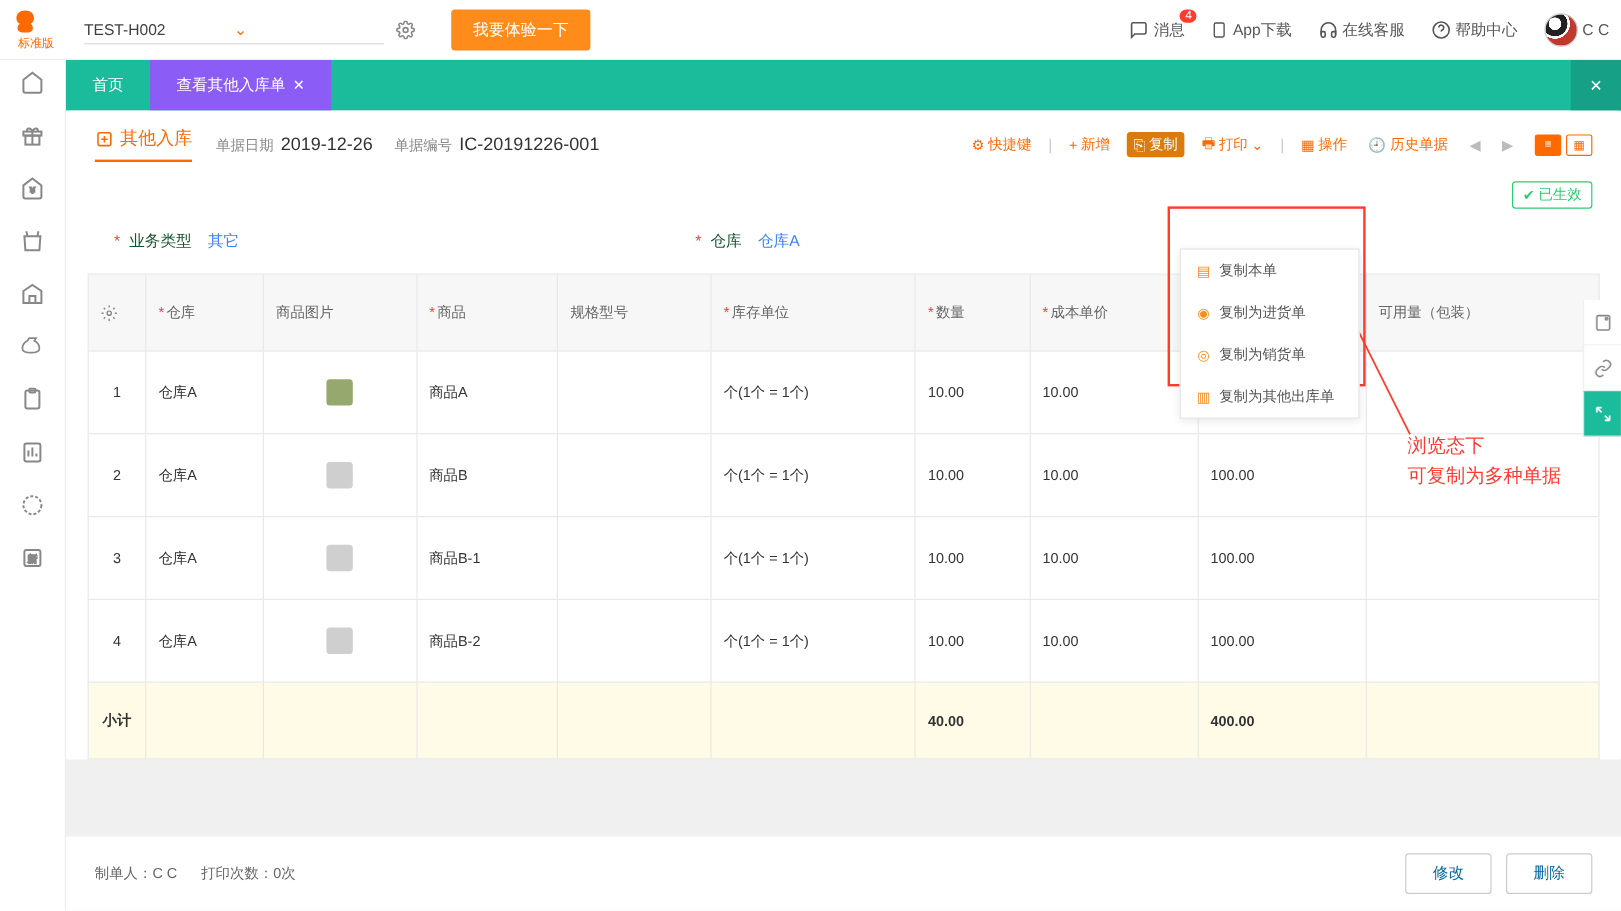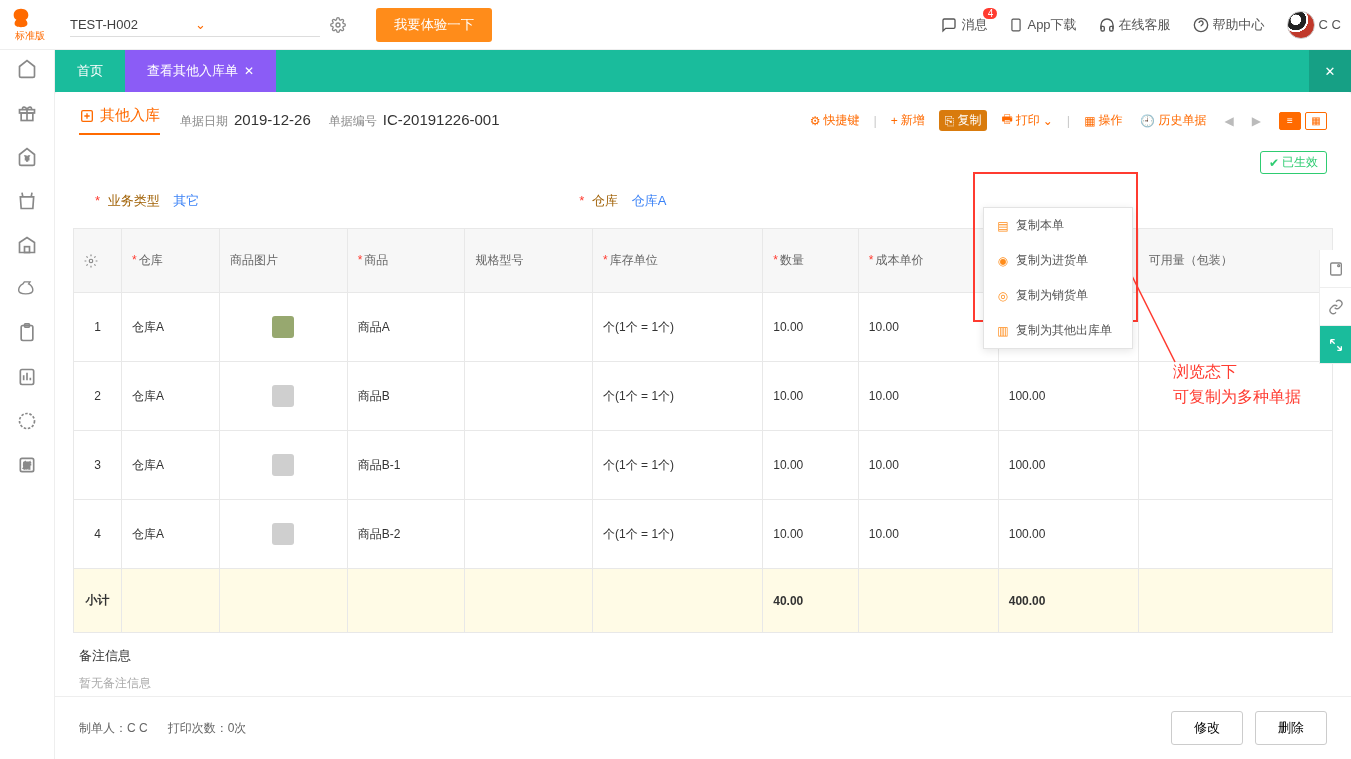--- a/index.html
+++ b/index.html
@@ -38,40 +38,40 @@
 .ha-item.orange { color: #ff6a00; }
 .ha-copy { background: #d97b0d; color:#fff; border-radius:3px; padding:2px 6px; }
 .ha-sep { color: #ccc; }
 .view-toggle { display:flex; gap:4px; margin-left:4px; }
 .vt { width:22px; height:18px; border:1px solid #ff6a00; border-radius:2px; display:flex; align-items:center; justify-content:center; font-size:10px; }
 .vt.active { background:#ff6a00; color:#fff; }
 .vt.inactive { color:#ff6a00; background:#fff; }
 .status-row { display:flex; justify-content:flex-end; padding: 6px 24px 0; }
 .status-badge { border:1px solid #2ecc71; color:#2ecc71; border-radius:3px; padding:2px 8px; font-size:12px; display:flex; align-items:center; gap:3px; }
 .form-row { display:flex; gap: 120px; padding: 18px 40px 18px; font-size: 13px; }
-.form-row .lbl { color:#a16207;text-align:right; }
+.form-row .lbl { color:#14532d;text-align:right; }
 .form-row .req { color:#ff3b30; margin-right:4px; }
 .form-row .fval { margin-left: 10px; color:#3b82f6;margin-top:28px; }
 .table-wrap { padding: 0 18px; }
 table { width: 100%; border-collapse: collapse; font-size: 12px; }
 th, td { border: 1px solid #e8e8e8; padding: 23px 10px; text-align: left; }
 th { background: #f7f7f7; color:#666; font-weight: normal; }
 th .req { color:#ff3b30; margin-right:2px; }
 td.center, th.center { text-align:center; }
 .num-col { width:48px; text-align:center; }
 .img-cell { display:flex; justify-content:center; }
 .prod-img { width:22px; height:22px; border-radius:3px; display:flex; align-items:center; justify-content:center; color:#fff; font-size:10px; }
 .subtotal-row td { background:#fffbe6; font-weight:bold; }
 .remark-section { padding: 14px 24px 24px; }
 .remark-title { font-size:13px; margin-bottom:10px; color:#333; }
 .remark-empty { color:#aaa; font-size:12px; margin-bottom:10px; }
 .edit-link { color:#ff6a00; font-size:12px; cursor:pointer; display:flex; align-items:center; gap:4px; }
 .footer-bar { background:#fff; border-top:1px solid #eee; padding: 14px 24px; display:flex; align-items:center; font-size:12px; color:#666; }
 .footer-bar .right-btns { margin-left:auto; display:flex; gap:12px; }
-.btn { border:1px solid #ccc; background:#fff; padding:7px 22px; border-radius:3px; cursor:pointer; font-size:13px; color:#000000; }
+.btn { border:1px solid #ccc; background:#fff; padding:7px 22px; border-radius:3px; cursor:pointer; font-size:13px; color:#0369a1; }
 .dropdown-menu { position:absolute; top: 115px; left: 928px; width:150px; background:#fff; border:1px solid #e3e3e3; box-shadow:0 2px 8px rgba(0,0,0,.1); z-index:50; }
 .dropdown-menu .dm-item { padding:9px 12px; display:flex; align-items:center; gap:6px; font-size:12px; color:#555; cursor:pointer; }
 .dm-ico { color:#ff8c1a; width:14px; text-align:center; }
 .annotation-box { position:absolute; border:2px solid #ff3b30; pointer-events:none; z-index:40; }
 .annotation-text { position:absolute; color:#ff3b30; font-size:16px; z-index:40; white-space:nowrap; pointer-events:none; }
 .annotation-arrow { position:absolute; z-index:40; pointer-events:none; }
 .right-rail { position:fixed; right:0; top:250px; width:32px; display:flex; flex-direction:column; gap:0; }
 .right-rail .rr { width:32px; height:38px; display:flex; align-items:center; justify-content:center; color:#888; border-left:1px solid #eee; border-bottom:1px solid #eee; background:#fff; cursor:pointer; }
 .right-rail .rr.teal { background:#1abc9c; color:#fff; }
 svg { display:block; }
@@ -386,28 +386,20 @@
                   <td></td>
   <td>40.00</td>
   <td></td>
   <td>400.00</td>
   <td></td>
                 </tr>
               </tbody>
           </table>
         </div>
 
-        <div class="remark-section">
-          <div class="remark-title">备注信息</div>
-          <div class="remark-empty">暂无备注信息</div>
-          <div class="edit-link">
-            <span>✎</span>
-            <span>编辑</span>
-          </div>
-        </div>
       </div>
 
       <div class="dropdown-menu">
         <div class="dm-item">
           <span class="dm-ico">▤</span>
           <span>复制本单</span>
         </div>
         <div class="dm-item">
           <span class="dm-ico">◉</span>
           <span>复制为进货单</span>

